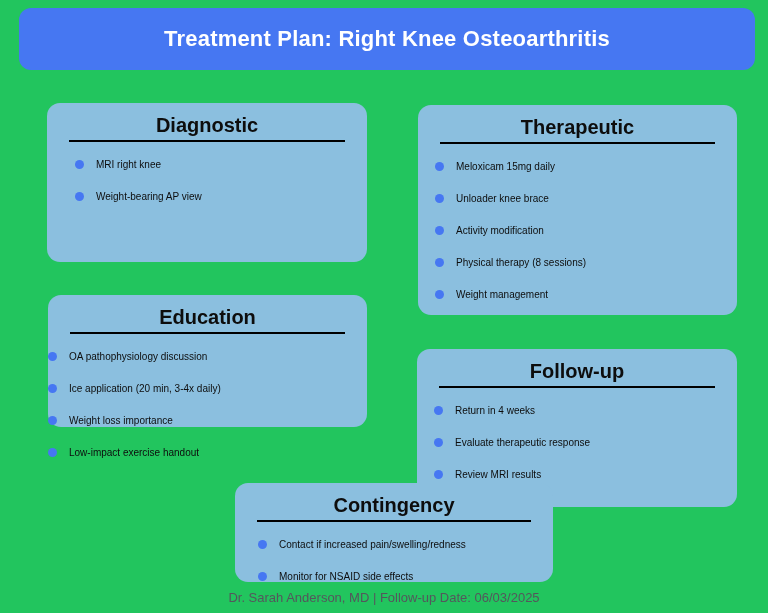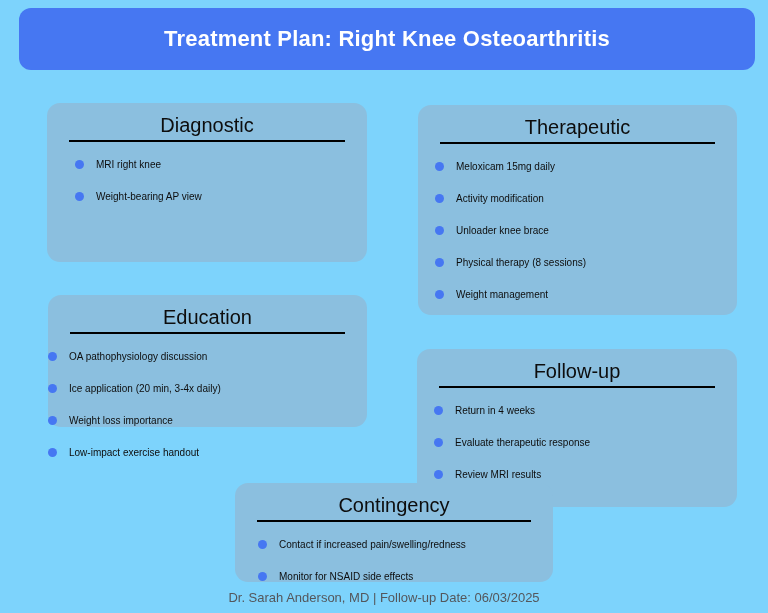--- a/index.html
+++ b/index.html
@@ -4,21 +4,21 @@
 <style>
   html, body { margin: 0; padding: 0; }
   body {
     font-family: "Liberation Sans", "DejaVu Sans", sans-serif;
     background: #f4f6f8;
   }
   .canvas {
     position: relative;
     width: 768px;
     height: 613px;
-    background: #7dd3fc;
+    background: #22c55e;
     overflow: hidden;
   }
   .banner {
     position: absolute;
     left: 19px; top: 8px;
     width: 736px; height: 62px;
     background: #4677f2;
     border-radius: 12px;
     display: flex; align-items: center; justify-content: center;
   }
@@ -31,21 +31,21 @@
   .card {
     position: absolute;
     background: #8bbfdf;
     border-radius: 13px;
   }
   .card-title {
     margin: 9px 22px 0 22px;
     padding-bottom: 2px;
     border-bottom: 2px solid #000000;
     font-size: 20px;
-    font-weight: 400;
+    font-weight: 700;
     line-height: 26px;
     text-align: center;
     color: #0d0d0d;
   }
   ul.items {
     list-style: none;
     margin: 6px 0 0 0;
     padding: 0;
   }
   li.item {
@@ -110,25 +110,25 @@
 
   <section class="card card-therapeutic">
     <h2 class="card-title">Therapeutic</h2>
     <ul class="items">
       <li class="item">
         <span class="bullet"></span>
         <span class="item-text">Meloxicam 15mg daily</span>
       </li>
       <li class="item">
         <span class="bullet"></span>
-        <span class="item-text">Activity modification</span>
+        <span class="item-text">Unloader knee brace</span>
       </li>
       <li class="item">
         <span class="bullet"></span>
-        <span class="item-text">Unloader knee brace</span>
+        <span class="item-text">Activity modification</span>
       </li>
       <li class="item">
         <span class="bullet"></span>
         <span class="item-text">Physical therapy (8 sessions)</span>
       </li>
       <li class="item">
         <span class="bullet"></span>
         <span class="item-text">Weight management</span>
       </li>
     </ul>

